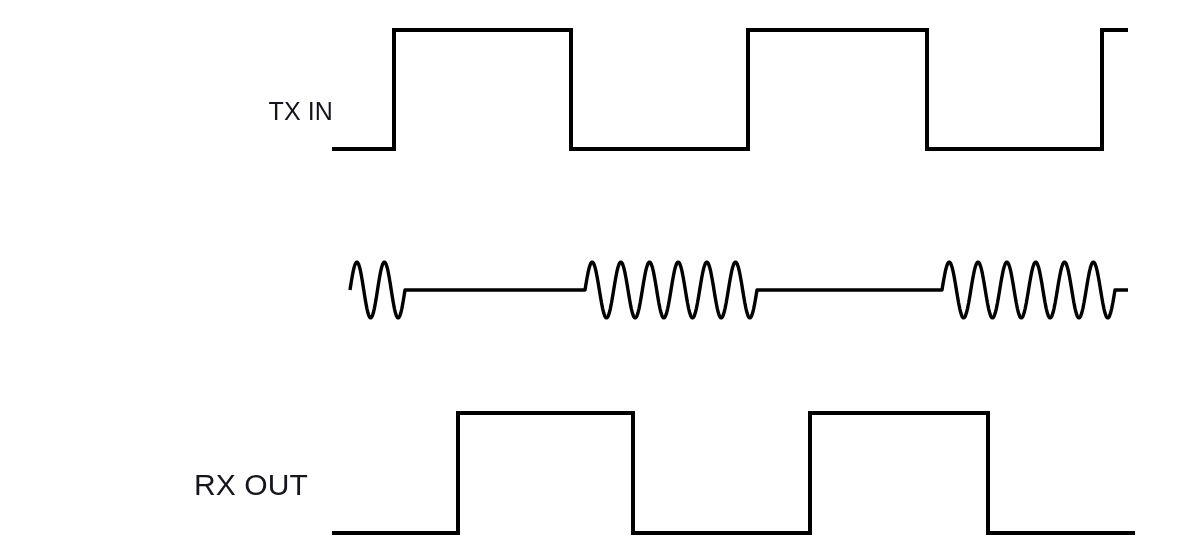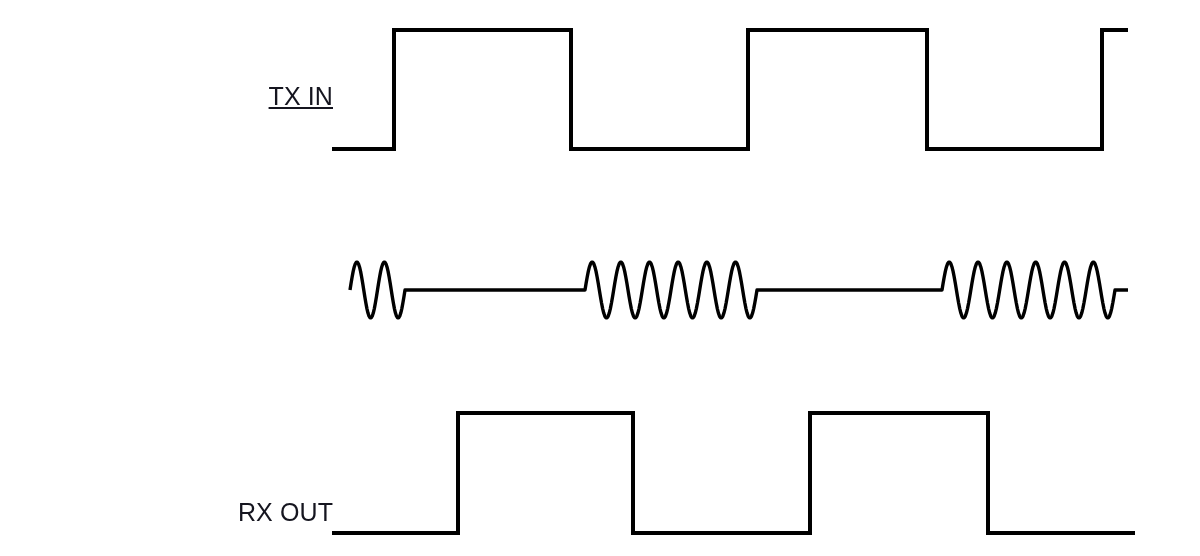--- a/index.html
+++ b/index.html
@@ -47,37 +47,35 @@
     position: absolute;
     text-align: right;
     color: #15151f;
     font-family: "Liberation Sans", sans-serif;
     line-height: 1.22;
     white-space: pre-line;
     letter-spacing: 0.1px;
   }
   #label-tx-in {
     right: 867px;
-    top: 81px;
+    top: 96px;
     font-size: 25px;
     width: 300px;
-    text-decoration: underline;
   }
   #label-carrier {
     right: 867px;
     top: 255px;
     font-size: 24px;
     width: 320px;
   }
   #label-rx-out {
-    right: 867px;
+    right: 892px;
     top: 467px;
-    font-size: 25px;
+    font-size: 30px;
     width: 300px;
-    margin-top: 30px;
   }
 </style>
 </head>
 <body>
 
 <div id="diagram-root" style="background: rgb(255, 255, 255);">
 
   <svg id="waveform-canvas" viewBox="0 0 1200 556" preserveAspectRatio="none">
     <path id="path-tx-in" class="wave-path" d="M 332 149 L 394 149 L 394 30 L 571 30 L 571 149 L 748 149 L 748 30 L 927 30 L 927 149 L 1102 149 L 1102 30 L 1128 30" stroke="#000000"></path>
     <path id="path-carrier" class="carrier-path" d="M 350.00 290.00 L 351.06 283.30 L 352.12 276.99 L 353.17 271.43 L 354.23 266.96 L 355.29 263.82 L 356.35 262.20 L 357.40 262.20 L 358.46 263.82 L 359.52 266.96 L 360.58 271.43 L 361.63 276.99 L 362.69 283.30 L 363.75 290.00 L 364.81 296.70 L 365.87 303.01 L 366.92 308.57 L 367.98 313.04 L 369.04 316.18 L 370.10 317.80 L 371.15 317.80 L 372.21 316.18 L 373.27 313.04 L 374.33 308.57 L 375.38 303.01 L 376.44 296.70 L 377.50 290.00 L 378.56 283.30 L 379.62 276.99 L 380.67 271.43 L 381.73 266.96 L 382.79 263.82 L 383.85 262.20 L 384.90 262.20 L 385.96 263.82 L 387.02 266.96 L 388.08 271.43 L 389.13 276.99 L 390.19 283.30 L 391.25 290.00 L 392.31 296.70 L 393.37 303.01 L 394.42 308.57 L 395.48 313.04 L 396.54 316.18 L 397.60 317.80 L 398.65 317.80 L 399.71 316.18 L 400.77 313.04 L 401.83 308.57 L 402.88 303.01 L 403.94 296.70 L 405.00 290.00 L 405 290 L 585 290 L 585.00 290.00 L 586.10 283.30 L 587.21 276.99 L 588.31 271.43 L 589.41 266.96 L 590.51 263.82 L 591.62 262.20 L 592.72 262.20 L 593.82 263.82 L 594.92 266.96 L 596.03 271.43 L 597.13 276.99 L 598.23 283.30 L 599.33 290.00 L 600.44 296.70 L 601.54 303.01 L 602.64 308.57 L 603.74 313.04 L 604.85 316.18 L 605.95 317.80 L 607.05 317.80 L 608.15 316.18 L 609.26 313.04 L 610.36 308.57 L 611.46 303.01 L 612.56 296.70 L 613.67 290.00 L 614.77 283.30 L 615.87 276.99 L 616.97 271.43 L 618.08 266.96 L 619.18 263.82 L 620.28 262.20 L 621.38 262.20 L 622.49 263.82 L 623.59 266.96 L 624.69 271.43 L 625.79 276.99 L 626.90 283.30 L 628.00 290.00 L 629.10 296.70 L 630.21 303.01 L 631.31 308.57 L 632.41 313.04 L 633.51 316.18 L 634.62 317.80 L 635.72 317.80 L 636.82 316.18 L 637.92 313.04 L 639.03 308.57 L 640.13 303.01 L 641.23 296.70 L 642.33 290.00 L 643.44 283.30 L 644.54 276.99 L 645.64 271.43 L 646.74 266.96 L 647.85 263.82 L 648.95 262.20 L 650.05 262.20 L 651.15 263.82 L 652.26 266.96 L 653.36 271.43 L 654.46 276.99 L 655.56 283.30 L 656.67 290.00 L 657.77 296.70 L 658.87 303.01 L 659.97 308.57 L 661.08 313.04 L 662.18 316.18 L 663.28 317.80 L 664.38 317.80 L 665.49 316.18 L 666.59 313.04 L 667.69 308.57 L 668.79 303.01 L 669.90 296.70 L 671.00 290.00 L 672.10 283.30 L 673.21 276.99 L 674.31 271.43 L 675.41 266.96 L 676.51 263.82 L 677.62 262.20 L 678.72 262.20 L 679.82 263.82 L 680.92 266.96 L 682.03 271.43 L 683.13 276.99 L 684.23 283.30 L 685.33 290.00 L 686.44 296.70 L 687.54 303.01 L 688.64 308.57 L 689.74 313.04 L 690.85 316.18 L 691.95 317.80 L 693.05 317.80 L 694.15 316.18 L 695.26 313.04 L 696.36 308.57 L 697.46 303.01 L 698.56 296.70 L 699.67 290.00 L 700.77 283.30 L 701.87 276.99 L 702.97 271.43 L 704.08 266.96 L 705.18 263.82 L 706.28 262.20 L 707.38 262.20 L 708.49 263.82 L 709.59 266.96 L 710.69 271.43 L 711.79 276.99 L 712.90 283.30 L 714.00 290.00 L 715.10 296.70 L 716.21 303.01 L 717.31 308.57 L 718.41 313.04 L 719.51 316.18 L 720.62 317.80 L 721.72 317.80 L 722.82 316.18 L 723.92 313.04 L 725.03 308.57 L 726.13 303.01 L 727.23 296.70 L 728.33 290.00 L 729.44 283.30 L 730.54 276.99 L 731.64 271.43 L 732.74 266.96 L 733.85 263.82 L 734.95 262.20 L 736.05 262.20 L 737.15 263.82 L 738.26 266.96 L 739.36 271.43 L 740.46 276.99 L 741.56 283.30 L 742.67 290.00 L 743.77 296.70 L 744.87 303.01 L 745.97 308.57 L 747.08 313.04 L 748.18 316.18 L 749.28 317.80 L 750.38 317.80 L 751.49 316.18 L 752.59 313.04 L 753.69 308.57 L 754.79 303.01 L 755.90 296.70 L 757.00 290.00 L 757 290 L 942 290 L 942.00 290.00 L 943.11 283.30 L 944.22 276.99 L 945.33 271.43 L 946.44 266.96 L 947.54 263.82 L 948.65 262.20 L 949.76 262.20 L 950.87 263.82 L 951.98 266.96 L 953.09 271.43 L 954.20 276.99 L 955.31 283.30 L 956.42 290.00 L 957.53 296.70 L 958.63 303.01 L 959.74 308.57 L 960.85 313.04 L 961.96 316.18 L 963.07 317.80 L 964.18 317.80 L 965.29 316.18 L 966.40 313.04 L 967.51 308.57 L 968.62 303.01 L 969.72 296.70 L 970.83 290.00 L 971.94 283.30 L 973.05 276.99 L 974.16 271.43 L 975.27 266.96 L 976.38 263.82 L 977.49 262.20 L 978.60 262.20 L 979.71 263.82 L 980.81 266.96 L 981.92 271.43 L 983.03 276.99 L 984.14 283.30 L 985.25 290.00 L 986.36 296.70 L 987.47 303.01 L 988.58 308.57 L 989.69 313.04 L 990.79 316.18 L 991.90 317.80 L 993.01 317.80 L 994.12 316.18 L 995.23 313.04 L 996.34 308.57 L 997.45 303.01 L 998.56 296.70 L 999.67 290.00 L 1000.78 283.30 L 1001.88 276.99 L 1002.99 271.43 L 1004.10 266.96 L 1005.21 263.82 L 1006.32 262.20 L 1007.43 262.20 L 1008.54 263.82 L 1009.65 266.96 L 1010.76 271.43 L 1011.87 276.99 L 1012.97 283.30 L 1014.08 290.00 L 1015.19 296.70 L 1016.30 303.01 L 1017.41 308.57 L 1018.52 313.04 L 1019.63 316.18 L 1020.74 317.80 L 1021.85 317.80 L 1022.96 316.18 L 1024.06 313.04 L 1025.17 308.57 L 1026.28 303.01 L 1027.39 296.70 L 1028.50 290.00 L 1029.61 283.30 L 1030.72 276.99 L 1031.83 271.43 L 1032.94 266.96 L 1034.04 263.82 L 1035.15 262.20 L 1036.26 262.20 L 1037.37 263.82 L 1038.48 266.96 L 1039.59 271.43 L 1040.70 276.99 L 1041.81 283.30 L 1042.92 290.00 L 1044.03 296.70 L 1045.13 303.01 L 1046.24 308.57 L 1047.35 313.04 L 1048.46 316.18 L 1049.57 317.80 L 1050.68 317.80 L 1051.79 316.18 L 1052.90 313.04 L 1054.01 308.57 L 1055.12 303.01 L 1056.22 296.70 L 1057.33 290.00 L 1058.44 283.30 L 1059.55 276.99 L 1060.66 271.43 L 1061.77 266.96 L 1062.88 263.82 L 1063.99 262.20 L 1065.10 262.20 L 1066.21 263.82 L 1067.31 266.96 L 1068.42 271.43 L 1069.53 276.99 L 1070.64 283.30 L 1071.75 290.00 L 1072.86 296.70 L 1073.97 303.01 L 1075.08 308.57 L 1076.19 313.04 L 1077.29 316.18 L 1078.40 317.80 L 1079.51 317.80 L 1080.62 316.18 L 1081.73 313.04 L 1082.84 308.57 L 1083.95 303.01 L 1085.06 296.70 L 1086.17 290.00 L 1087.28 283.30 L 1088.38 276.99 L 1089.49 271.43 L 1090.60 266.96 L 1091.71 263.82 L 1092.82 262.20 L 1093.93 262.20 L 1095.04 263.82 L 1096.15 266.96 L 1097.26 271.43 L 1098.37 276.99 L 1099.47 283.30 L 1100.58 290.00 L 1101.69 296.70 L 1102.80 303.01 L 1103.91 308.57 L 1105.02 313.04 L 1106.13 316.18 L 1107.24 317.80 L 1108.35 317.80 L 1109.46 316.18 L 1110.56 313.04 L 1111.67 308.57 L 1112.78 303.01 L 1113.89 296.70 L 1115.00 290.00 L 1115 290 L 1128 290" stroke="#000000"></path>

